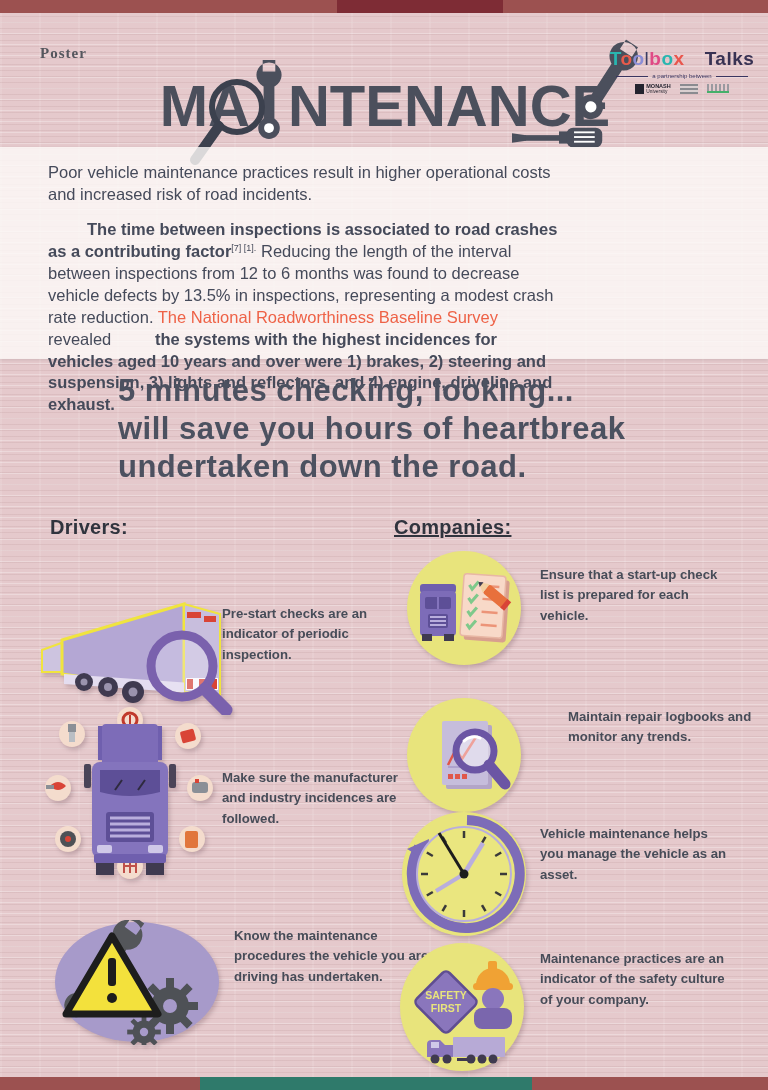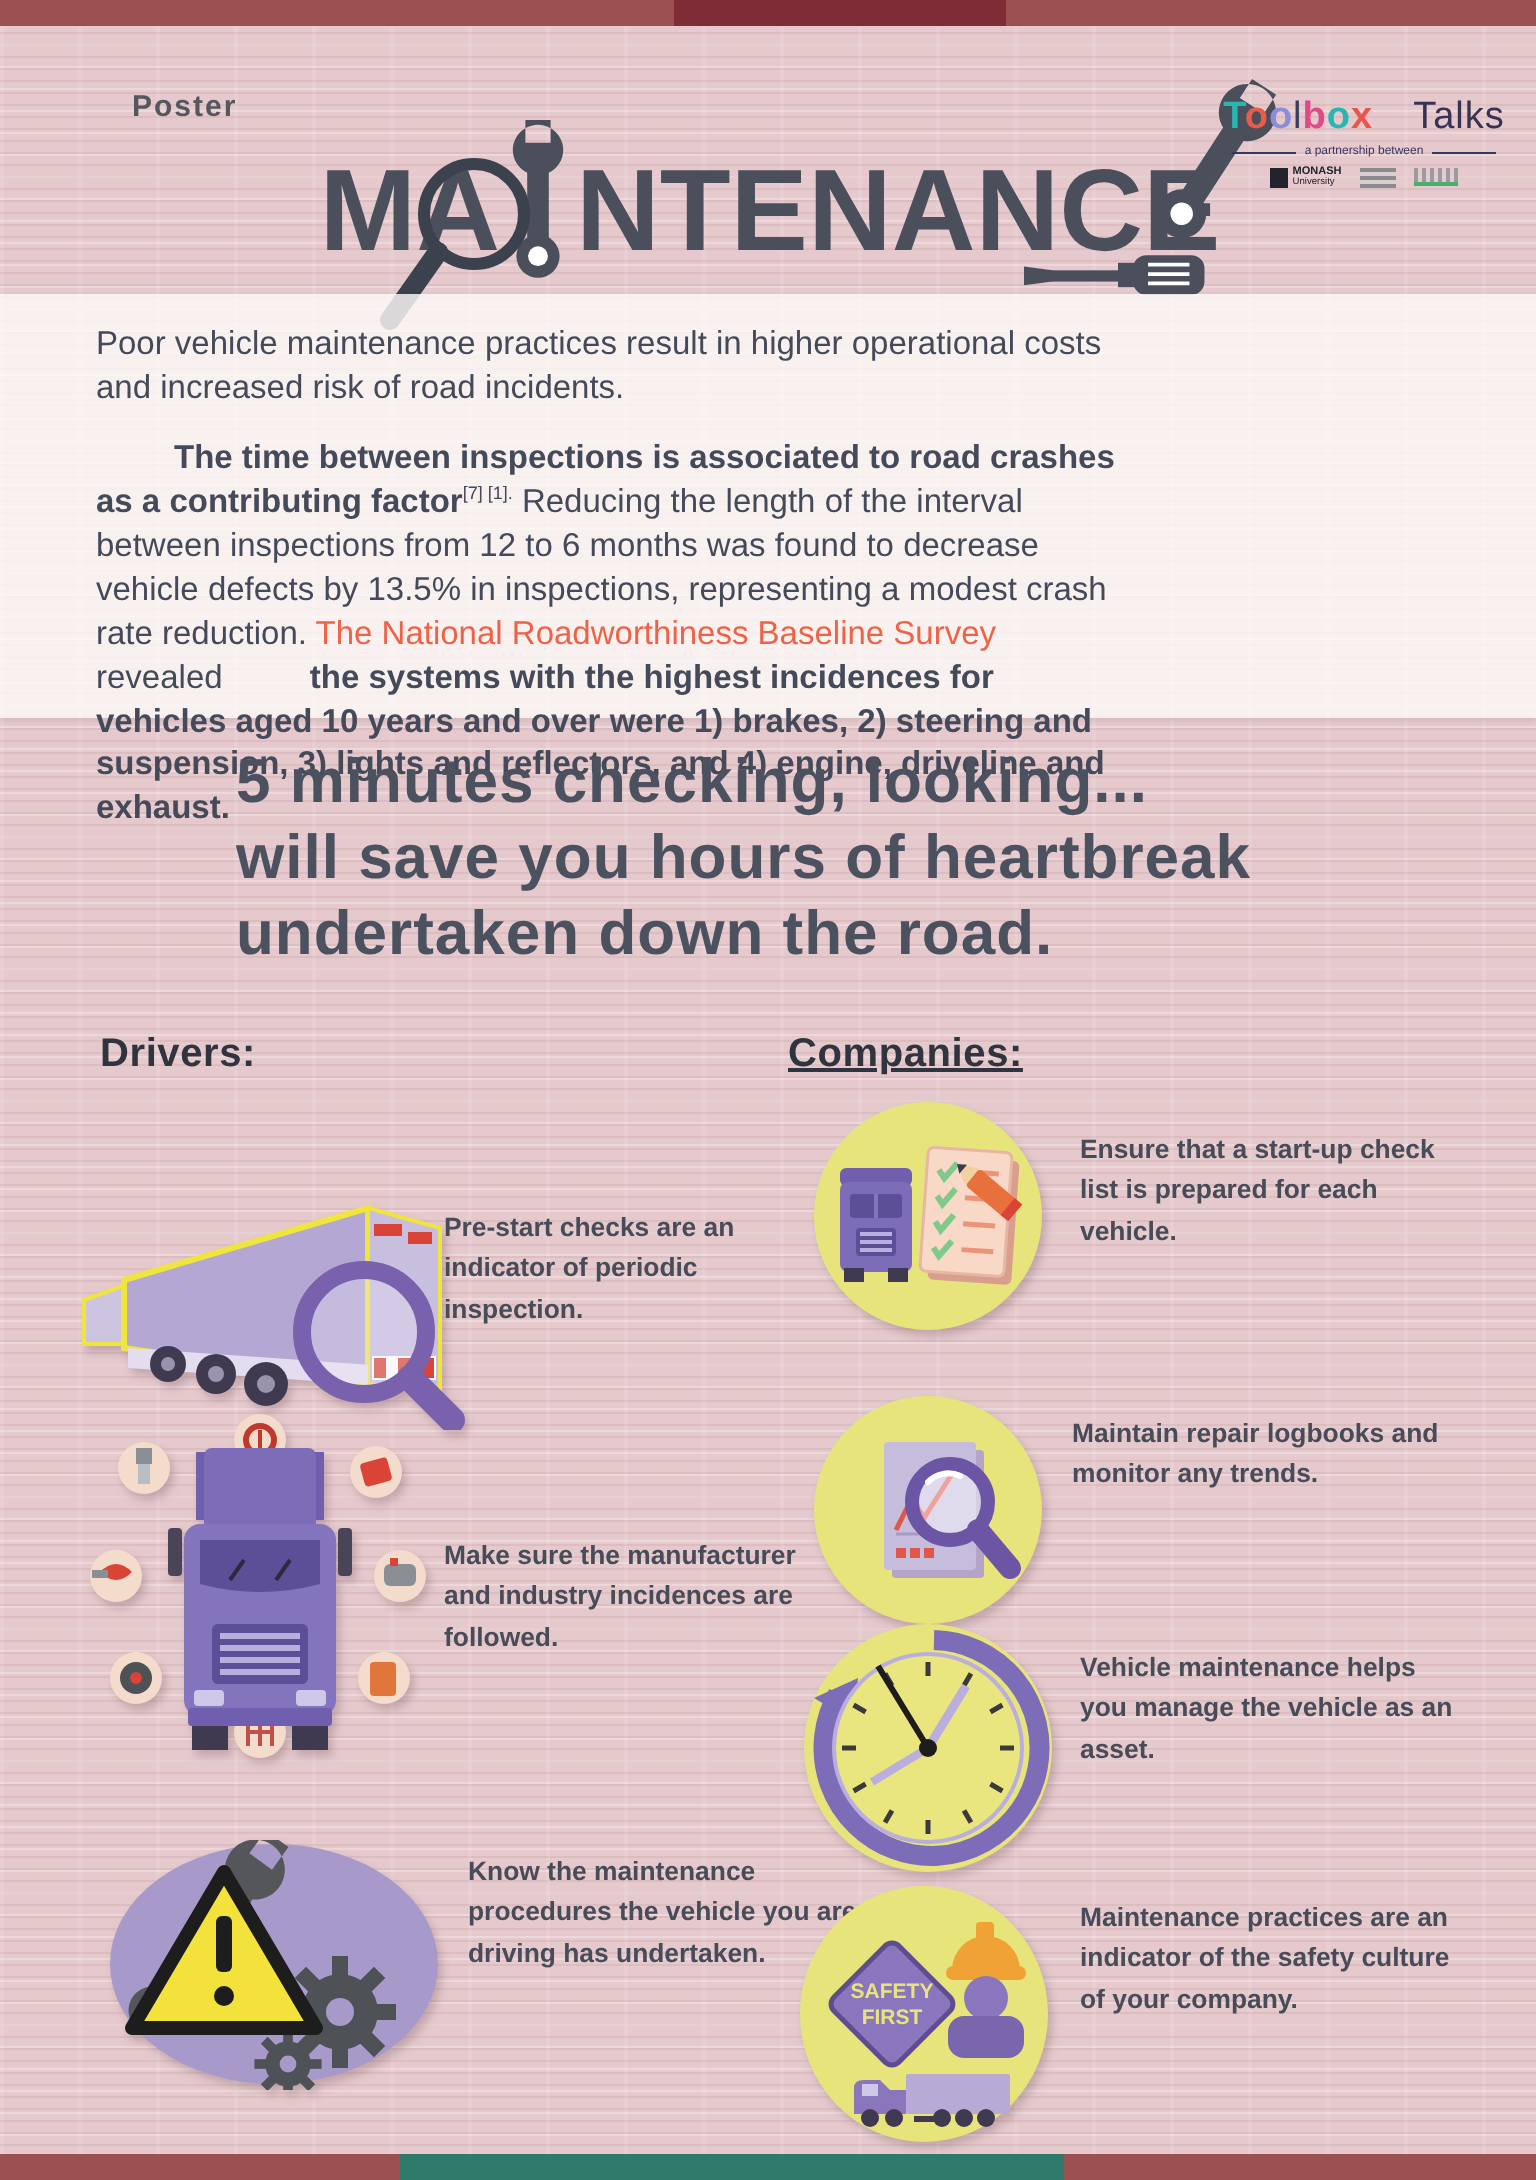--- a/index.html
+++ b/index.html
@@ -10,34 +10,34 @@
       repeating-linear-gradient(0deg, rgba(255,255,255,.28) 0 1px, transparent 1px 11px),
       repeating-linear-gradient(0deg, rgba(164,118,120,.14) 5px 6px, transparent 6px 11px),
       repeating-linear-gradient(90deg, rgba(255,255,255,.10) 0 2px, transparent 2px 39px);
   }
   
   .bar-top{position:absolute;left:0;top:0;width:768px;height:13px;background:#9c5150;}
   .bar-top-accent{position:absolute;left:337px;top:0;width:166px;height:13px;background:#7e2c35;}
   .bar-bottom{position:absolute;left:0;top:1077px;width:768px;height:13px;background:#9c5150;}
   .bar-bottom-accent{position:absolute;left:200px;top:0;width:332px;height:13px;background:#2f7a6b;}
   
-  .poster-label{position:absolute;left:66px;top:45px;font-size:15px;font-weight:bold;color:#55575e;letter-spacing:1px;}
+  .poster-label{position:absolute;left:40px;top:45px;font-size:15px;font-weight:bold;color:#55575e;letter-spacing:1px;font-family:Liberation Serif, serif;}
   .title-wrap{position:absolute;left:140px;top:60px;width:490px;height:92px;}
   .title-row{display:flex;justify-content:center;align-items:flex-start;height:92px;}
   .title-text{font-size:58px;line-height:92px;font-weight:bold;color:#4b4f5c;letter-spacing:0;}
   .wrench-i{width:36px;height:84px;margin:0 1px;}
   .title-magnifier{position:absolute;left:46px;top:14px;width:82px;height:96px;}
   .title-wrench2{position:absolute;right:-4px;top:-24px;width:54px;height:92px;transform:rotate(33deg);}
   .title-screwdriver{position:absolute;right:24px;top:64px;width:94px;height:27px;}
   
   .brand{position:absolute;right:10px;top:48px;width:152px;text-align:center;}
   .wordmark{font-size:19px;font-weight:bold;letter-spacing:.5px;white-space:nowrap;}
   .bl0{color:#29b6b0}.bl1{color:#e95b4b}.bl2{color:#8b8ed6}.bl3{color:#3a3d63;font-weight:400;}
   .bl4{color:#e04a86}.bl5{color:#29b6b0}.bl6{color:#e9564d}
-  .wm-talks{color:#383253;font-weight:normal;margin-left:20px;}
+  .wm-talks{color:#383253;font-weight:bold;margin-left:20px;}
   .brand-tagline{display:flex;align-items:center;gap:4px;margin:3px 10px 4px;color:#3a3560;font-size:6px;}
   .brand-tagline:before,.brand-tagline:after{content:"";flex:1;height:1px;background:#3a3560;}
   .partners{display:flex;justify-content:center;align-items:center;gap:9px;}
   .partner1{display:flex;align-items:center;gap:2px;}
   .p1-shield{width:9px;height:10px;background:#23232e;}
   .p1-txt{text-align:left;color:#23232e;line-height:1.1;}
   .p1-l1{font-size:5.5px;font-weight:bold;}
   .p1-l2{font-size:4.8px;}
   .partner2{width:18px;height:10px;background:repeating-linear-gradient(0deg,#8a8b90 0 2px,#d9cfd0 2px 4px);}
   .partner3{width:22px;height:9px;background:linear-gradient(0deg,#45b06a 0 2px,transparent 2px),repeating-linear-gradient(90deg,#9a9aa0 0 2px,transparent 2px 4px);}
@@ -54,21 +54,21 @@
   .sec-heading{position:absolute;font-size:20px;font-weight:bold;color:#30343e;letter-spacing:.3px;}
   .h-drivers{left:50px;top:516px;}
   .h-companies{left:394px;top:516px;text-decoration:underline;}
   
   .item-text{position:absolute;font-size:13.2px;font-weight:bold;color:#474c58;line-height:1.55;}
   .icn{position:absolute;filter:drop-shadow(2px 3px 2px rgba(90,60,70,.25));}
   .d1-i{left:34px;top:570px;}  .d1-t{left:222px;top:604px;width:168px;}
   .d2-i{left:40px;top:706px;}  .d2-t{left:222px;top:768px;width:182px;}
   .d3-i{left:52px;top:920px;}  .d3-t{left:234px;top:926px;width:200px;}
   .c1-i{left:404px;top:548px;} .c1-t{left:540px;top:565px;width:178px;}
-  .c2-i{left:404px;top:695px;} .c2-t{left:536px;top:707px;width:192px;}
+  .c2-i{left:404px;top:695px;} .c2-t{left:568px;top:707px;width:192px;}
   .c3-i{left:399px;top:809px;} .c3-t{left:540px;top:824px;width:192px;}
   .c4-i{left:397px;top:941px;} .c4-t{left:540px;top:949px;width:200px;}
   .sign-txt{font-family:"Liberation Sans",sans-serif;font-weight:bold;fill:#e8e47c;}
 </style>
 </head>
 <body>
 
 <div class="poster">
 
   <div class="bar-top">

